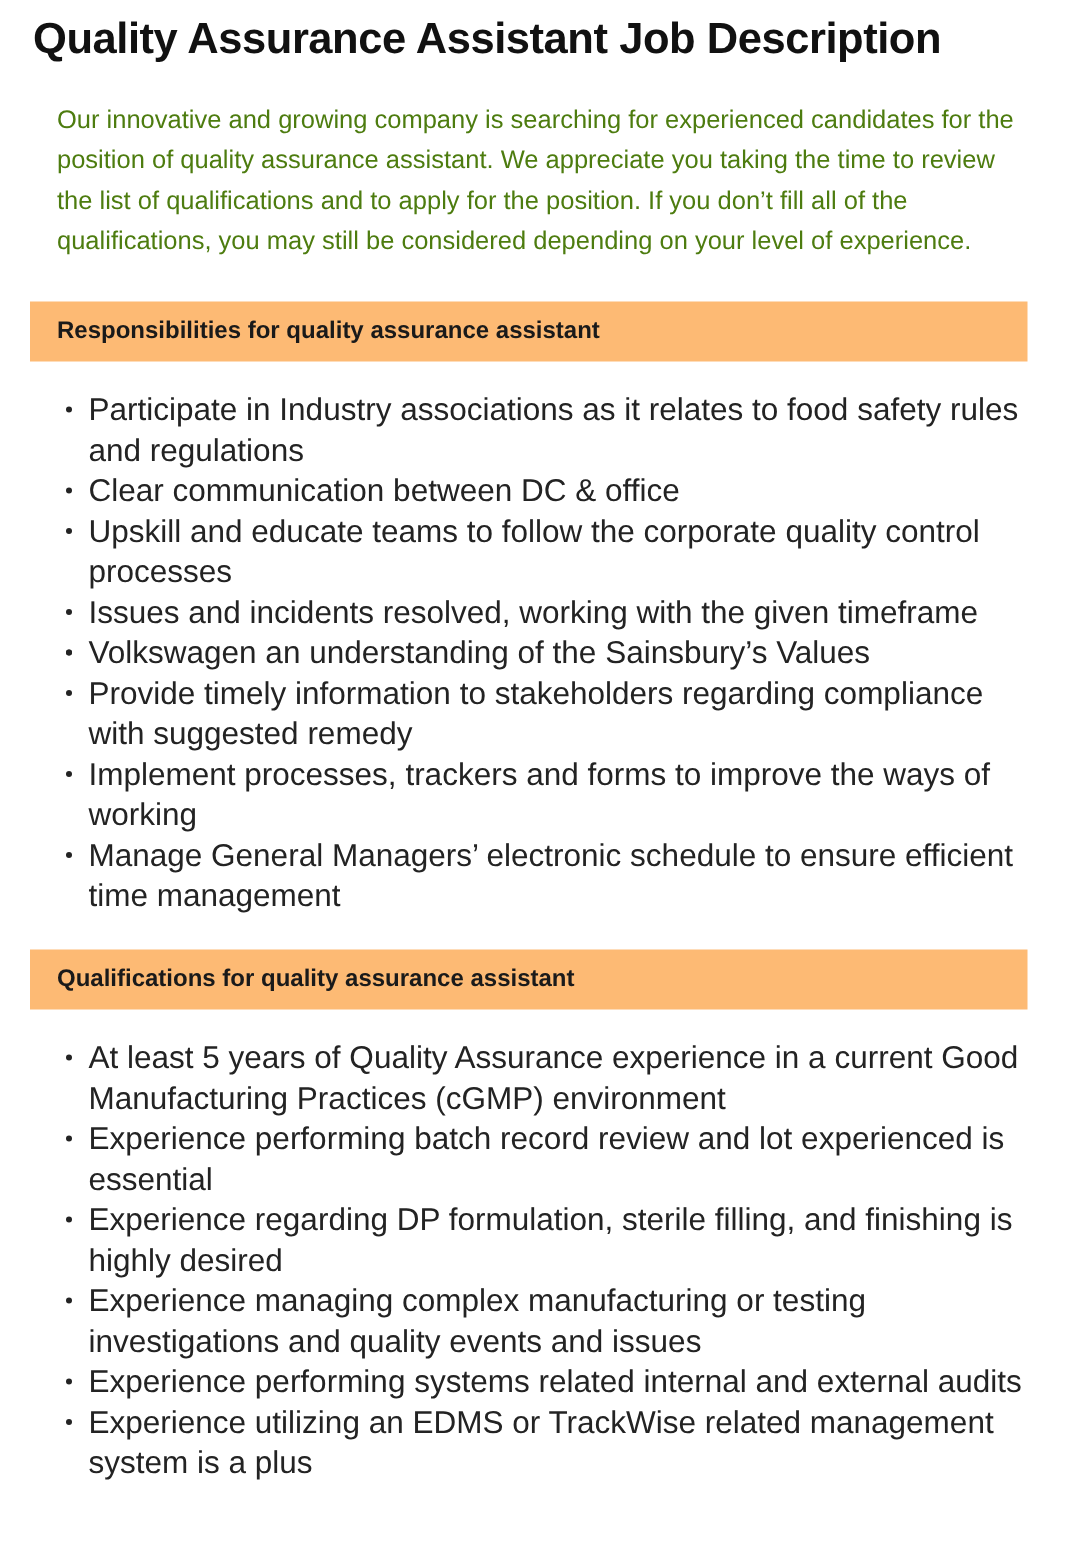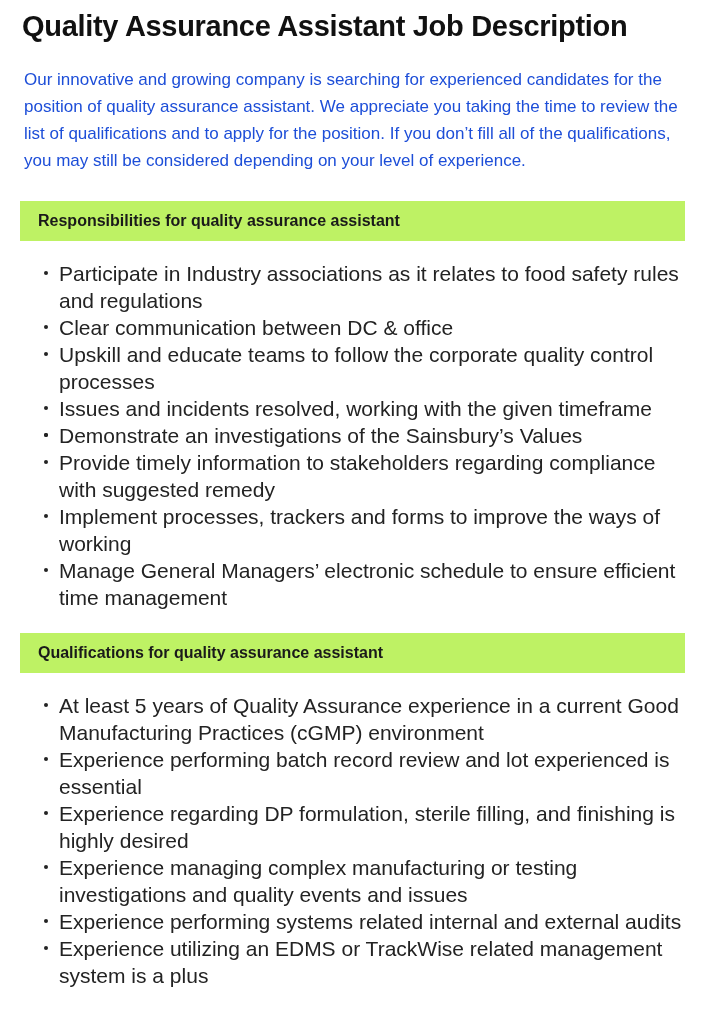--- a/index.html
+++ b/index.html
@@ -26,32 +26,32 @@
     font-weight: bold;
     letter-spacing: -0.3px;
     color: #111111;
     margin: 0;
     padding: 6px 22px 0 22px;
     line-height: 40px;
     white-space: nowrap;
   }
   .intro {
     margin: 0;
-    padding: 20px 22px 0 24px;
+    padding: 20px 22px 0 38px;
     font-size: 17px;
     line-height: 27px;
-    color: #1d4ed8;
+    color: #4d7c0f;
     max-width: 676px;
   }
   .section {
     margin: 0;
     padding: 0;
   }
   .section-header {
-    background: #bef264;
+    background: #fdba74;
     margin: 0 22px 0 20px;
     height: 40px;
     display: flex;
     align-items: center;
     padding-left: 18px;
     box-sizing: border-box;
   }
   .section-header-text {
     font-size: 16px;
     font-weight: bold;
@@ -99,21 +99,21 @@
     <div class="section-header">
       <span class="section-header-text">Responsibilities for quality assurance assistant</span>
     </div>
     <div class="gap-before-list"></div>
     <ul class="bullet-list">
       <li><span class="bullet-dot"></span><span>Participate in Industry associations as it relates to food safety rules and regulations</span></li>
       <li><span class="bullet-dot"></span><span>Clear communication between DC &amp; office</span></li>
       <li><span class="bullet-dot"></span><span>Upskill and educate teams to follow the corporate quality control processes</span></li>
       <li><span class="bullet-dot"></span><span>Issues and incidents resolved, working with the given timeframe</span></li>
       <li><span class="bullet-dot"></span></li>
-      <li><span class="bullet-dot"></span><span>Demonstrate an investigations of the Sainsbury’s Values</span></li>
+      <li><span class="bullet-dot"></span><span>Volkswagen an understanding of the Sainsbury’s Values</span></li>
       <li><span class="bullet-dot"></span><span>Provide timely information to stakeholders regarding compliance with suggested remedy</span></li>
       <li><span class="bullet-dot"></span><span>Implement processes, trackers and forms to improve the ways of working</span></li>
       <li><span class="bullet-dot"></span><span>Manage General Managers’ electronic schedule to ensure efficient time management</span></li>
     </ul>
   </div>
 
   <div class="gap-after-list"></div>
 
   <div class="section">
     <div class="section-header">

